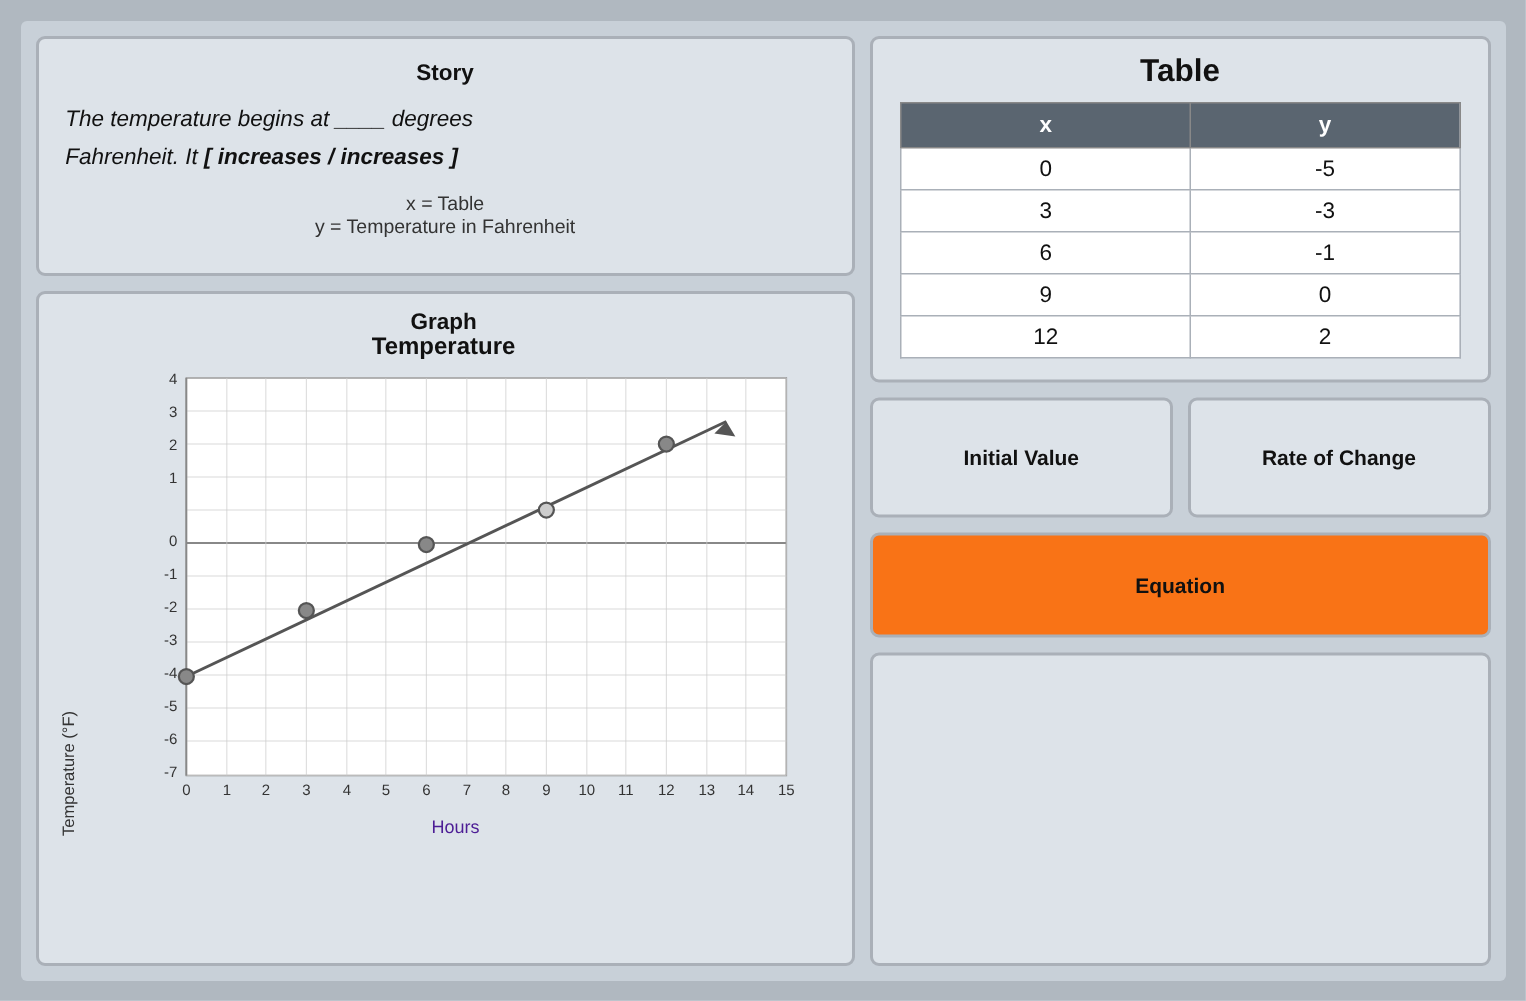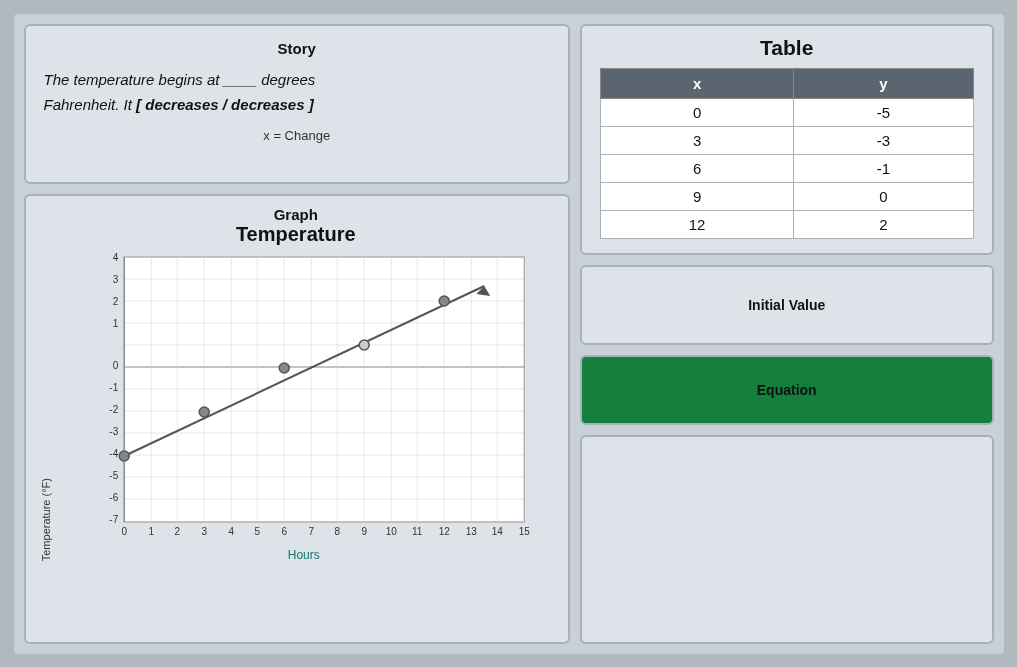--- a/index.html
+++ b/index.html
@@ -68,21 +68,21 @@
       flex: 1;
     }
     .graph-panel .section-title {
       font-weight: bold;
       font-size: 15px;
       text-align: center;
       color: #111;
     }
     .graph-panel .graph-subtitle {
       font-weight: bold;
-      font-size: 20px;
+      font-size: 16px;
       text-align: center;
       margin-bottom: 6px;
       color: #111;
     }
     .graph-area {
       display: flex;
       align-items: flex-end;
     }
     .y-label {
       writing-mode: vertical-rl;
@@ -95,21 +95,21 @@
     .graph-inner {
       flex: 1;
     }
     .svg-graph {
       width: 100%;
       height: 290px;
     }
     .x-label {
       text-align: center;
       font-size: 12px;
-      color: #0f766e;
+      color: #4c1d95;
       margin-top: 2px;
     }
     
     .right-col {
       display: flex;
       flex-direction: column;
       gap: 10px;
       width: 420px;
     }
     
@@ -162,21 +162,21 @@
       align-items: center;
       justify-content: center;
     }
     .box-panel .box-label {
       font-weight: bold;
       font-size: 14px;
       color: #111;
       text-align: left;
     }
     .equation-panel {
-      background: #15803d;
+      background: #f97316;
       border: 2px solid #aab0b8;
       border-radius: 6px;
       padding: 12px 28px;
       min-height: 70px;
       display: flex;
       align-items: center;
       justify-content: center;
     }
     .equation-panel .box-label {
       font-weight: bold;
@@ -195,24 +195,25 @@
 <body>
 
 <div class="outer-container">
 
   <div class="left-col">
 
     <div class="story-panel">
       <div class="section-title">Story</div>
       <div class="story-text">
         <span>The temperature begins at ____ degrees</span><br>
-        <span>Fahrenheit. It </span><span class="highlight">[ decreases / decreases ]</span><br>
+        <span>Fahrenheit. It </span><span class="highlight">[ increases / increases ]</span><br>
       </div>
       <div class="story-subtext">
-        <div>x = Change</div>
+        <div>x = Table</div>
+        <div>y = Temperature in Fahrenheit</div>
       </div>
     </div>
 
     <div class="graph-panel">
       <div class="section-title">Graph</div>
       <div class="graph-subtitle">Temperature</div>
       <div class="graph-area">
         <div class="y-label">Temperature (°F)</div>
         <div class="graph-inner">
           <svg class="svg-graph" viewBox="0 0 460 290">
@@ -335,20 +336,23 @@
             <td>2</td>
           </tr>
         </tbody>
       </table>
     </div>
 
     <div class="iv-roc-row">
       <div class="box-panel">
         <span class="box-label">Initial Value</span>
       </div>
+      <div class="box-panel">
+        <span class="box-label">Rate of Change</span>
+      </div>
     </div>
 
     <div class="equation-panel">
       <span class="box-label">Equation</span>
     </div>
 
     <div class="blank-panel"></div>
 
   </div>
 

